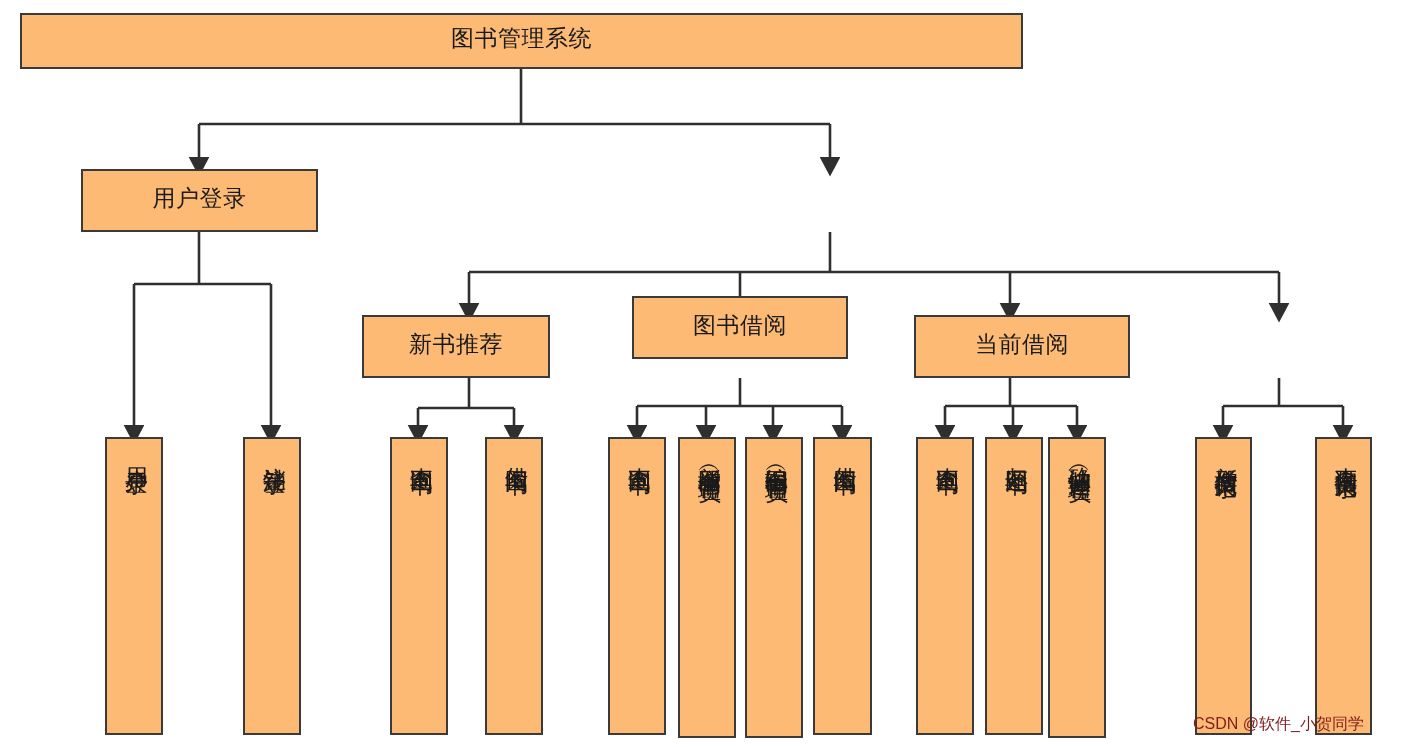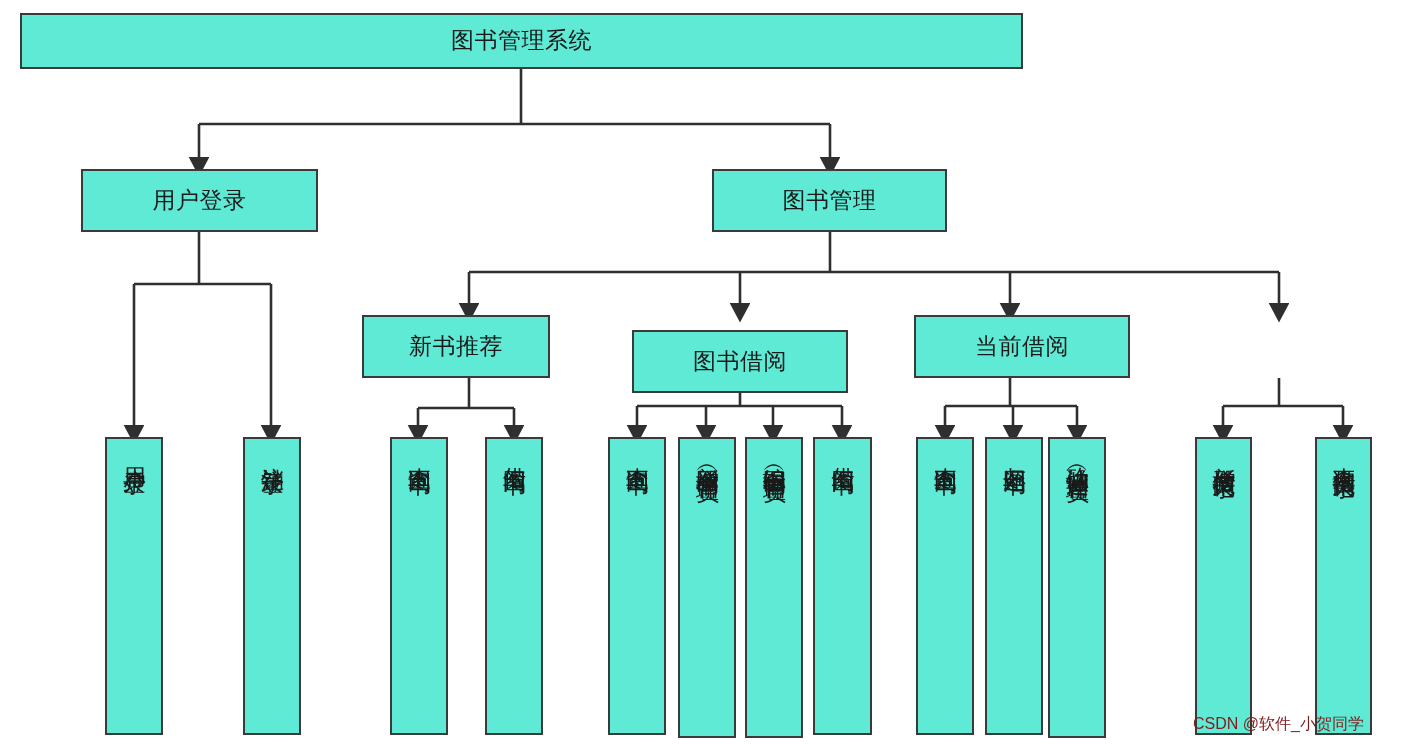--- a/index.html
+++ b/index.html
@@ -20,27 +20,28 @@
   #edges {
     position: absolute;
     left: 0;
     top: 0;
     width: 1405px;
     height: 747px;
   }
   .node {
     position: absolute;
     box-sizing: border-box;
-    background: #5eead4;
+    background: #fdba74;
     border: 2px solid #3a3a3a;
     display: flex;
     align-items: center;
     justify-content: center;
     color: #1a1a1a;
     z-index: 2;
+    font-family: Liberation Mono, monospace;
   }
   .node .label {
     display: block;
     line-height: 1.12;
     letter-spacing: 0.5px;
   }
   .node.horiz .label {
     writing-mode: horizontal-tb;
     font-size: 23px;
   }
@@ -125,29 +126,26 @@
   </svg>
 
   <div class="node horiz" style="left:20px; top:13px; width:1003px; height:56px;">
     <span class="label">图书管理系统</span>
   </div>
 
   <div class="node horiz" style="left:81px; top:169px; width:237px; height:63px;">
     <span class="label">用户登录</span>
   </div>
 
-  <div class="node horiz" style="left:712px; top:169px; width:235px; height:63px;">
-    <span class="label">图书管理</span>
-  </div>
 
   <div class="node horiz" style="left:362px; top:315px; width:188px; height:63px;">
     <span class="label">新书推荐</span>
   </div>
 
-  <div class="node horiz" style="left:632px; top:330px; width:216px; height:63px;">
+  <div class="node horiz" style="left:632px; top:296px; width:216px; height:63px;">
     <span class="label">图书借阅</span>
   </div>
 
   <div class="node horiz" style="left:902px; top:315px; width:216px; height:63px;margin-left:12px;">
     <span class="label">当前借阅</span>
   </div>
 
 
   <div class="node vert" style="left:105px; top:437px; width:58px; height:298px;">
     <span class="label">用户登录</span>

